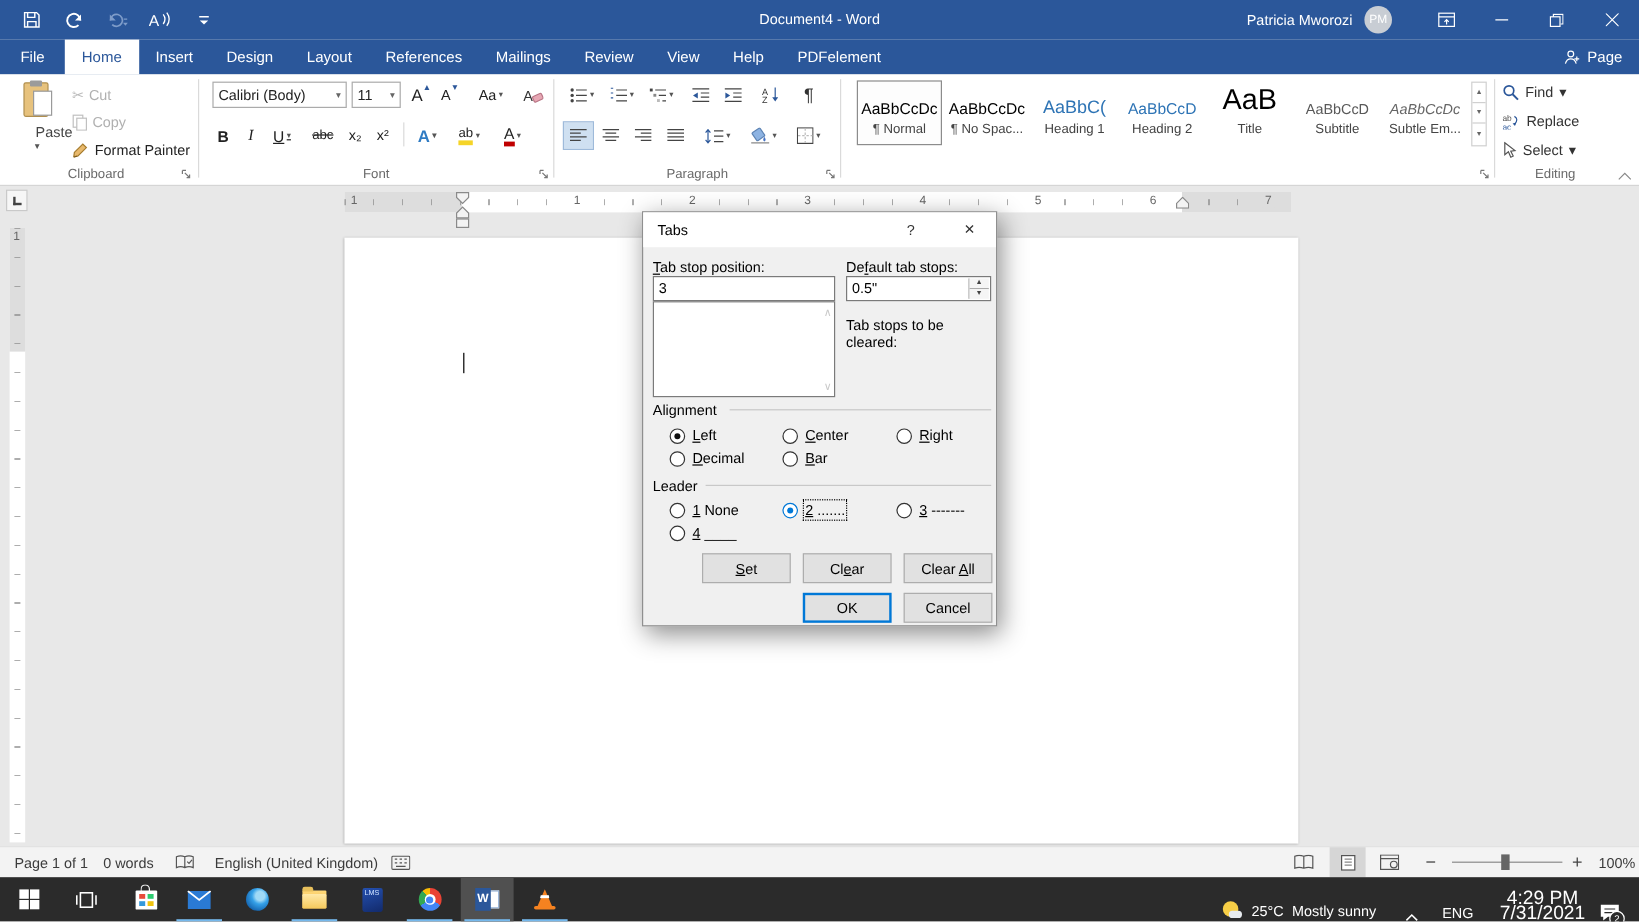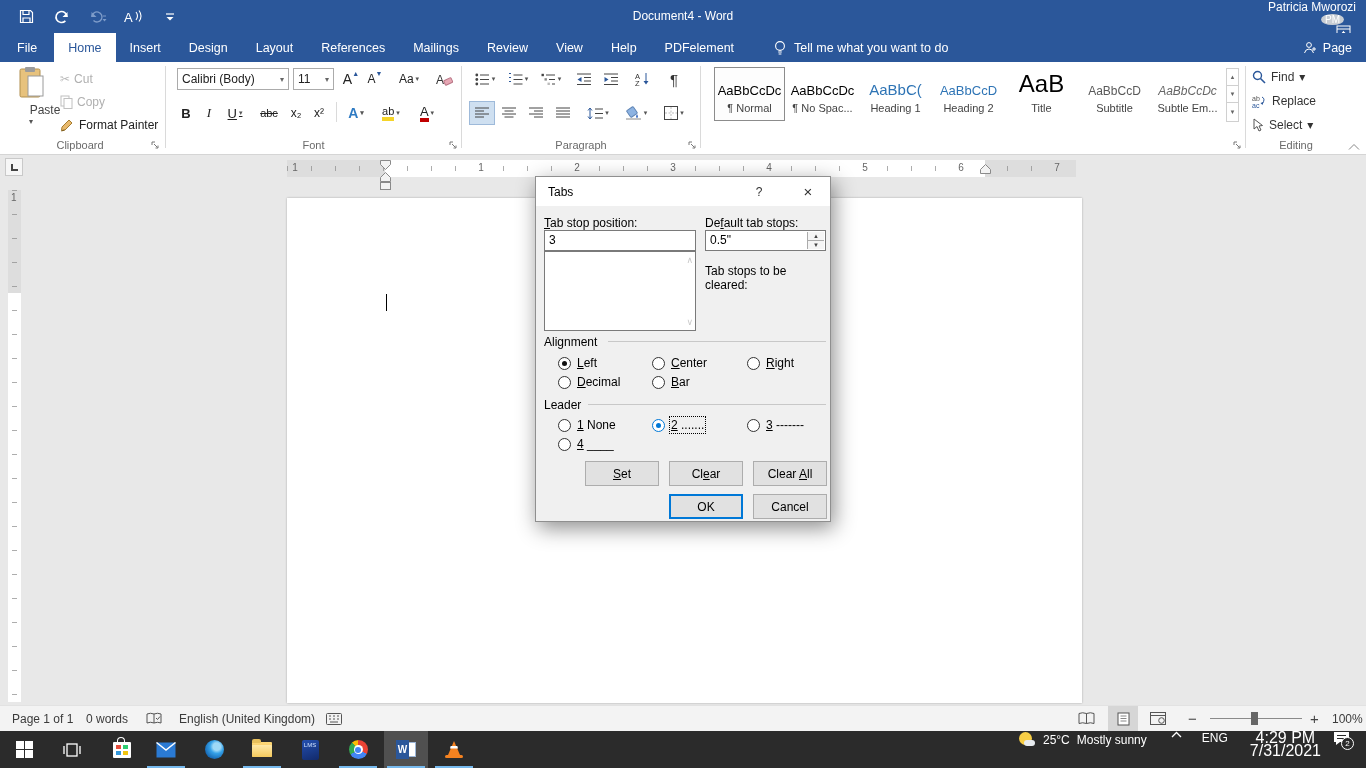--- a/index.html
+++ b/index.html
@@ -6,21 +6,21 @@
   html,body { margin:0; padding:0; }
   body { width:1366px; height:768px; font-family:"Liberation Sans", sans-serif; overflow:hidden; background:#e8e8e8; }
   .app { position:relative; width:1366px; height:768px; background:#e8e8e8; }
   u { text-decoration:underline; }
 
   
   .titlebar { position:absolute; top:0; left:0; width:100%; height:33px; background:#2b579a; color:#fff; }
   .qat { position:absolute; left:16px; top:0; height:33px; display:flex; align-items:center; gap:16px; }
   .qat .qbtn { display:flex; align-items:center; justify-content:center; width:20px; height:22px; cursor:pointer; }
   .win-title { position:absolute; left:50%; top:0; transform:translateX(-50%); line-height:33px; font-size:12px; color:#fff; }
-  .tb-right { position:absolute; right:0; top:0; height:33px; display:flex; align-items:flex-end;flex-direction:column; }
+  .tb-right { position:absolute; right:0; top:0; height:33px; display:flex; align-items:center; }
   .user-name { font-size:12px; margin-right:10px; }
   .avatar { width:23px; height:23px; border-radius:50%; background:#c8cdd4; color:#fff; font-size:10px; display:flex; align-items:center; justify-content:center; margin-right:22px; }
   .winctl { width:46px; height:33px; display:flex; align-items:center; justify-content:center; color:#fff; font-size:14px; }
 
   
   .tabrow { position:absolute; top:33px; left:0; width:100%; height:29px; background:#2b579a; display:flex; align-items:stretch; font-size:12.5px; color:#fff; }
   .rtab { padding:0 14px; display:flex; align-items:center; cursor:pointer; }
   .rtab.active { background:#fff; color:#2b579a; }
   .tellme { display:flex; align-items:center; gap:8px; margin-left:26px; }
   .share { position:absolute; right:14px; top:0; height:29px; display:flex; align-items:center; gap:6px; }
@@ -86,21 +86,21 @@
   .statusbar { position:absolute; left:0; top:705px; width:100%; height:26px; background:#f3f3f3; border-top:1px solid #e2e2e2; font-size:12px; color:#3b3b3b; }
   .sb-item { position:absolute; top:0; height:25px; display:flex; align-items:center; cursor:pointer; padding:0 4px; }
   .zoom-track { position:absolute; left:1210px; top:12px; width:92px; height:1px; background:#8a8a8a; }
   .zoom-thumb { position:absolute; left:1251px; top:6px; width:7px; height:13px; background:#666; }
 
   
   .taskbar { position:absolute; left:0; top:731px; width:100%; height:37px; background:#2b2b2b; color:#fff; }
   .tk-item { position:absolute; top:0; width:44px; height:37px; display:flex; align-items:center; justify-content:center; cursor:pointer; }
   .tk-item.running::after { content:""; position:absolute; bottom:0; left:3px; right:3px; height:2px; background:#76b9ed; }
   .tk-item.active { background:#505050; }
-  .tk-right { position:absolute; right:0; top:0; height:37px; display:flex; align-items:flex-start; font-size:12px; }
+  .tk-right { position:absolute; right:0; top:0; height:37px; display:flex; align-items:flex-end; font-size:12px; }
   .clock { text-align:center; font-size:16px; line-height:13px; margin:0 12px; }
   .badge { position:absolute; right:-4px; bottom:-4px; width:13px; height:13px; border-radius:50%; background:#2b2b2b; border:1px solid #fff; color:#fff; font-size:8px; display:flex; align-items:center; justify-content:center; }
 
   svg { display:block; }
 </style>
 </head>
 <body>
 
 <div class="app">
 
@@ -173,29 +173,20 @@
     <div class="rtab active">Home</div>
     <div class="rtab">Insert</div>
     <div class="rtab">Design</div>
     <div class="rtab">Layout</div>
     <div class="rtab">References</div>
     <div class="rtab">Mailings</div>
     <div class="rtab">Review</div>
     <div class="rtab">View</div>
     <div class="rtab">Help</div>
     <div class="rtab">PDFelement</div>
-    <div class="tellme">
-      <span>
-        <svg width="12" height="16" viewBox="0 0 12 16">
-            <circle cx="6" cy="6" r="4.4" stroke="#fff" fill="none" stroke-width="1.1"></circle>
-            <path d="M4.2 12 h3.6 M4.6 14 h2.8" stroke="#fff" stroke-width="1.1"></path>
-          </svg>
-      </span>
-      <span>Tell me what you want to do</span>
-    </div>
     <div class="share">
       <span>
         <svg width="14" height="14" viewBox="0 0 14 14">
             <circle cx="6" cy="4" r="2.4" stroke="#fff" fill="none"></circle>
             <path d="M1.5 12 q1-4 4.5-4 t4.5 4" stroke="#fff" fill="none"></path>
             <path d="M11 6 v4 M9 8 h4" stroke="#fff"></path>
           </svg>
       </span>
       <span>Page</span>
     </div>

